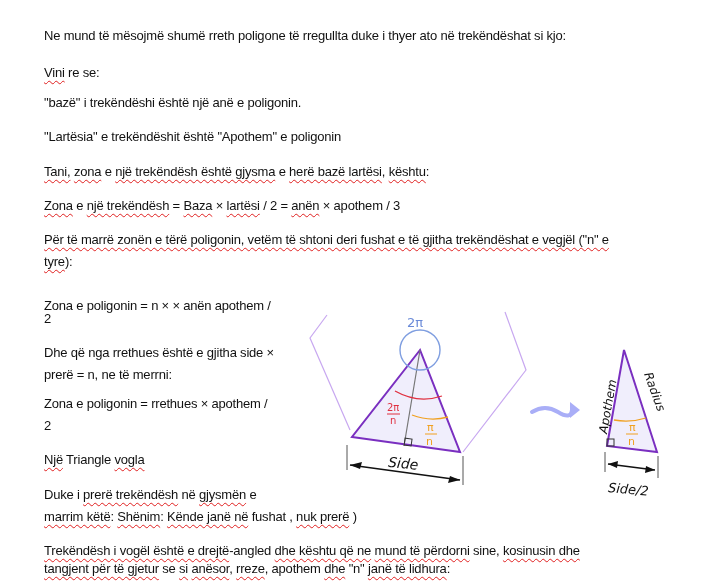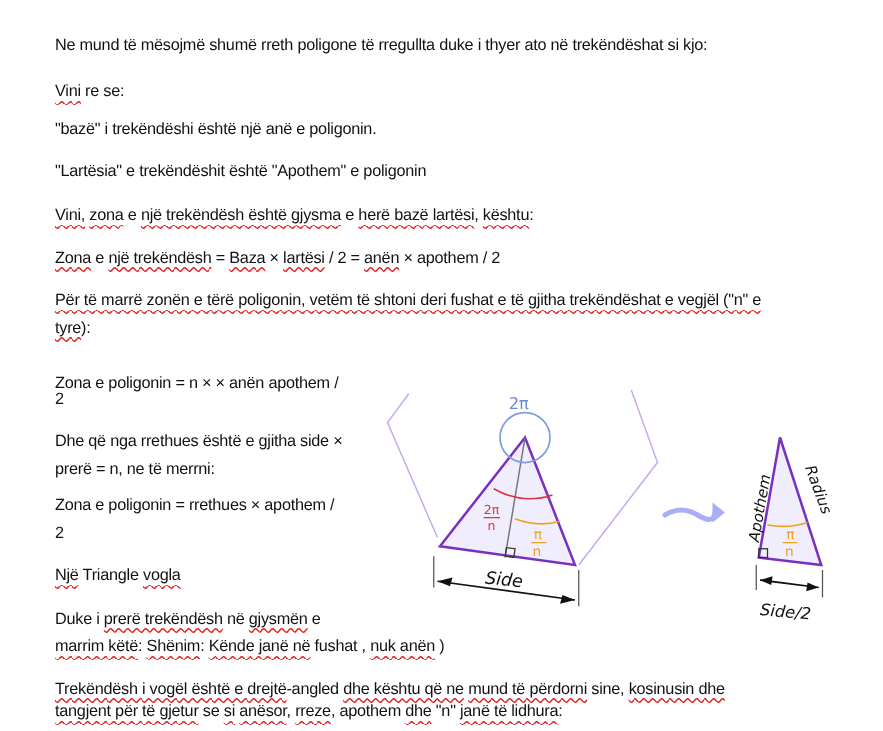--- a/index.html
+++ b/index.html
@@ -14,40 +14,40 @@
 
 <div>
   <div class="p" style="top:25px">Ne mund të mësojmë shumë rreth poligone të rregullta duke i thyer ato në trekëndëshat si kjo:</div>
 
   <div class="p" style="top:62px"><span class="sq">Vini</span><span> re se:</span></div>
 
   <div class="p" style="top:92px">"bazë" i trekëndëshi është një anë e poligonin.</div>
 
   <div class="p" style="top:126px">"Lartësia" e trekëndëshit është "Apothem" e poligonin</div>
 
-  <div class="p" style="top:161px"><span class="sq">Vini,</span><span> </span><span class="sq">zona</span><span> e </span><span class="sq">një trekëndësh është gjysma</span><span> e </span><span class="sq">herë bazë lartësi</span><span>, </span><span class="sq">kështu</span><span>:</span></div>
+  <div class="p" style="top:161px"><span class="sq">Tani,</span><span> </span><span class="sq">zona</span><span> e </span><span class="sq">një trekëndësh është gjysma</span><span> e </span><span class="sq">herë bazë lartësi</span><span>, </span><span class="sq">kështu</span><span>:</span></div>
 
-  <div class="p" style="top:195px"><span class="sq">Zona</span><span> e </span><span class="sq">një trekëndësh</span><span> = </span><span class="sq">Baza</span><span> × </span><span class="sq">lartësi</span><span> / 2 = </span><span class="sq">anën</span><span> × apothem / 2</span></div>
+  <div class="p" style="top:195px"><span class="sq">Zona</span><span> e </span><span class="sq">një trekëndësh</span><span> = </span><span class="sq">Baza</span><span> × </span><span class="sq">lartësi</span><span> / 2 = </span><span class="sq">anën</span><span> × apothem / 3</span></div>
 
   <div class="p" style="top:229px"><span class="sq">Për të marrë zonën e tërë poligonin, vetëm të shtoni deri fushat e të gjitha trekëndëshat e vegjël ("n" e</span></div>
   <div class="p" style="top:251px"><span class="sq">tyre</span><span>):</span></div>
 
   <div class="p" style="top:295px">Zona e poligonin = n × × anën apothem /</div>
   <div class="p" style="top:308px">2</div>
 
   <div class="p" style="top:342px">Dhe që nga rrethues është e gjitha side ×</div>
   <div class="p" style="top:364px">prerë = n, ne të merrni:</div>
 
   <div class="p" style="top:393px">Zona e poligonin = rrethues × apothem /</div>
   <div class="p" style="top:415px">2</div>
 
   <div class="p" style="top:449px"><span class="sq">Një</span><span> Triangle </span><span class="sq">vogla</span></div>
 
   <div class="p" style="top:484px"><span>Duke i </span><span class="sq">prerë trekëndësh</span><span> në </span><span class="sq">gjysmën</span><span> e</span></div>
-  <div class="p" style="top:506px"><span class="sq">marrim këtë</span><span>: </span><span class="sq">Shënim</span><span>: </span><span class="sq">Kënde janë në</span><span> fushat , </span><span class="sq">nuk anën</span><span> )</span></div>
+  <div class="p" style="top:506px"><span class="sq">marrim këtë</span><span>: </span><span class="sq">Shënim</span><span>: </span><span class="sq">Kënde janë në</span><span> fushat , </span><span class="sq">nuk prerë</span><span> )</span></div>
 
   <div class="p" style="top:540px"><span class="sq">Trekëndësh i vogël është e drejtë</span><span>-angled </span><span class="sq">dhe kështu që ne</span><span> </span><span class="sq">mund të përdorni</span><span> sine, </span><span class="sq">kosinusin dhe</span></div>
   <div class="p" style="top:558px"><span class="sq">tangjent për të gjetur</span><span> se </span><span class="sq">si</span><span> </span><span class="sq">anësor</span><span>, </span><span class="sq">rreze</span><span>, apothem </span><span class="sq">dhe</span><span> "n" </span><span class="sq">janë të lidhura</span><span>:</span></div>
 </div>
 
 <svg id="diagram" width="406" height="210" viewBox="0 0 406 210" font-family="DejaVu Sans, sans-serif">
 
   <polyline points="27,15 10,38 50,130" fill="none" stroke="#c8a8f0" stroke-width="1.2"></polyline>
   <polyline points="205,12 226,70 163,152" fill="none" stroke="#c8a8f0" stroke-width="1.2"></polyline>
   <polyline points="201,54 227,110 200,140" fill="none" stroke="#c8a8f0" stroke-width="1" transform="translate(310,-30) scale(0.6)"></polyline>

